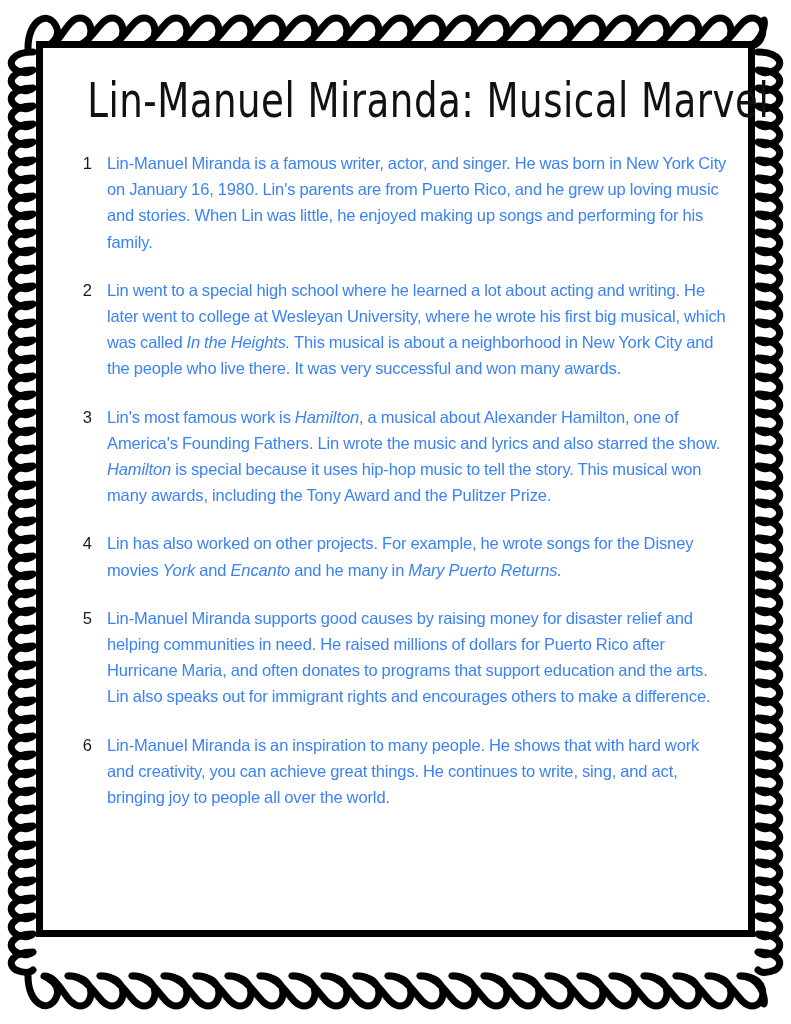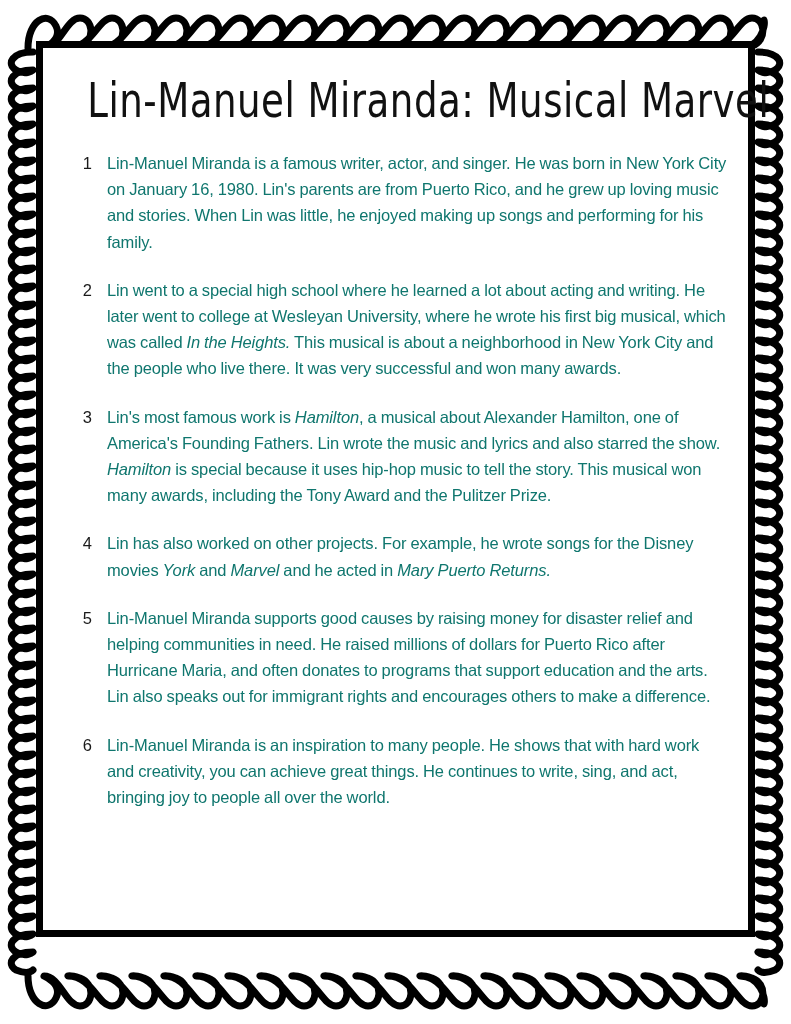--- a/index.html
+++ b/index.html
@@ -90,21 +90,21 @@
     color: #1a1a1a;
     padding-right: 0;
     user-select: none;
   }
 
   .para-text {
     flex: 1 1 auto;
     padding-left: 15px;
     font-size: 16.5px;
     line-height: 26.2px;
-    color: #0f766e;
+    color: #3b82f6;
     text-align: left;
     letter-spacing: -0.12px;
     word-spacing: -0.4px;
   }
 
   .para-text i { }
 </style>
 </head>
 <body>
 
@@ -298,21 +298,21 @@
         <div class="para">
           <div class="para-num">2</div>
           <div class="para-text"><span>Lin went to a special high school where he learned a lot about acting and writing. He later went to college at Wesleyan University, where he wrote his first big musical, which was called </span><i>In the Heights.</i><span> This musical is about a neighborhood in New York City and the people who live there. It was very successful and won many awards.</span></div>
         </div>
         <div class="para">
           <div class="para-num">3</div>
           <div class="para-text"><span>Lin's most famous work is </span><i>Hamilton</i><span>, a musical about Alexander Hamilton, one of America's Founding Fathers. Lin wrote the music and lyrics and also starred the show. </span><i>Hamilton</i><span> is special because it uses hip-hop music to tell the story. This musical won many awards, including the Tony Award and the Pulitzer Prize.</span></div>
         </div>
         <div class="para">
           <div class="para-num">4</div>
-          <div class="para-text"><span>Lin has also worked on other projects. For example, he wrote songs for the Disney movies </span><i>York</i><span> and </span><i>Marvel</i><span> and he acted in </span><i>Mary Puerto Returns.</i></div>
+          <div class="para-text"><span>Lin has also worked on other projects. For example, he wrote songs for the Disney movies </span><i>York</i><span> and </span><i>Encanto</i><span> and he many in </span><i>Mary Puerto Returns.</i></div>
         </div>
         <div class="para">
           <div class="para-num">5</div>
           <div class="para-text"><span>Lin-Manuel Miranda supports good causes by raising money for disaster relief and helping communities in need. He raised millions of dollars for Puerto Rico after Hurricane Maria, and often donates to programs that support education and the arts. Lin also speaks out for immigrant rights and encourages others to make a difference.</span></div>
         </div>
         <div class="para">
           <div class="para-num">6</div>
           <div class="para-text"><span>Lin-Manuel Miranda is an inspiration to many people. He shows that with hard work and creativity, you can achieve great things. He continues to write, sing, and act, bringing joy to people all over the world.</span></div>
         </div>
       </div>

